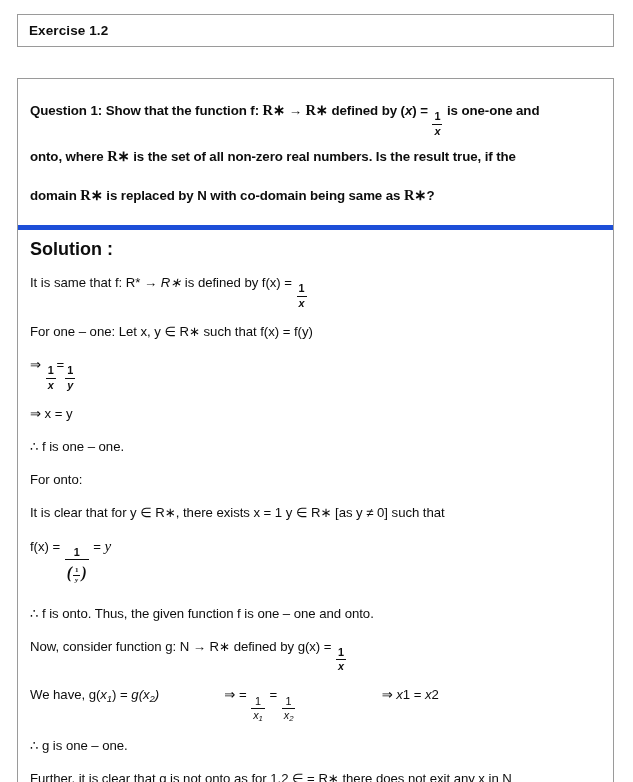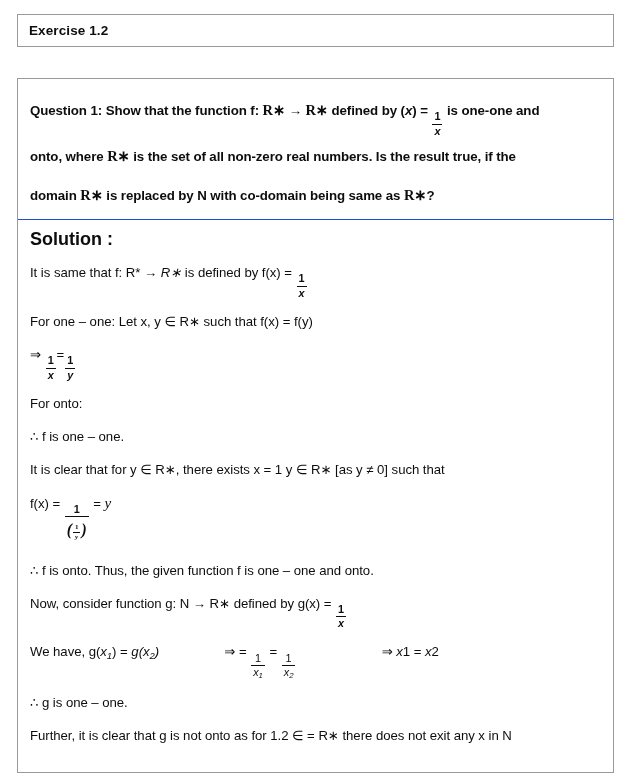--- a/index.html
+++ b/index.html
@@ -46,22 +46,22 @@
     position: absolute;
     left: 17px;
     top: 78px;
     width: 597px;
     box-sizing: border-box;
     border: 1px solid #9a9a9a;
     background: #ffffff;
   }
 
   .question-block {
-    padding: 12px 12px 4px 12px;
-    border-bottom: 1px solid #1d4ed8;
+    padding: 12px 12px 10px 12px;
+    border-bottom: 5px solid #1d4ed8;
   }
   .question-line {
     font-size: 13.3px;
     font-weight: bold;
     line-height: 38px;
     white-space: nowrap;
     letter-spacing: -0.1px;
   }
 
   .solution-block {
@@ -193,22 +193,23 @@
         <span>⇒</span>
         <span class="frac bold">
             <span class="num">1</span>
             <span class="den it">x</span>
           </span><span>=</span><span class="frac bold">
             <span class="num">1</span>
             <span class="den it">y</span>
           </span>
       </div>
 
+      <div class="sol-line">⇒ x = y</div>
+      <div class="sol-line">∴ f is one – one.</div>
       <div class="sol-line">For onto:</div>
-      <div class="sol-line">∴ f is one – one.</div>
       <div class="sol-line">It is clear that for y ∈ R∗, there exists x = 1 y ∈ R∗ [as y ≠ 0] such that</div>
 
       <div class="sol-line tall" style="margin-bottom:20px">
         <span>f(x) =</span>
         <span class="frac bold">
             <span class="num">1</span>
             <span class="den"><span class="paren-wrap">(<span class="inner"><span class="frac small bold">
                     <span class="num">1</span>
                     <span class="den it">y</span>
                   </span></span>)</span></span>

